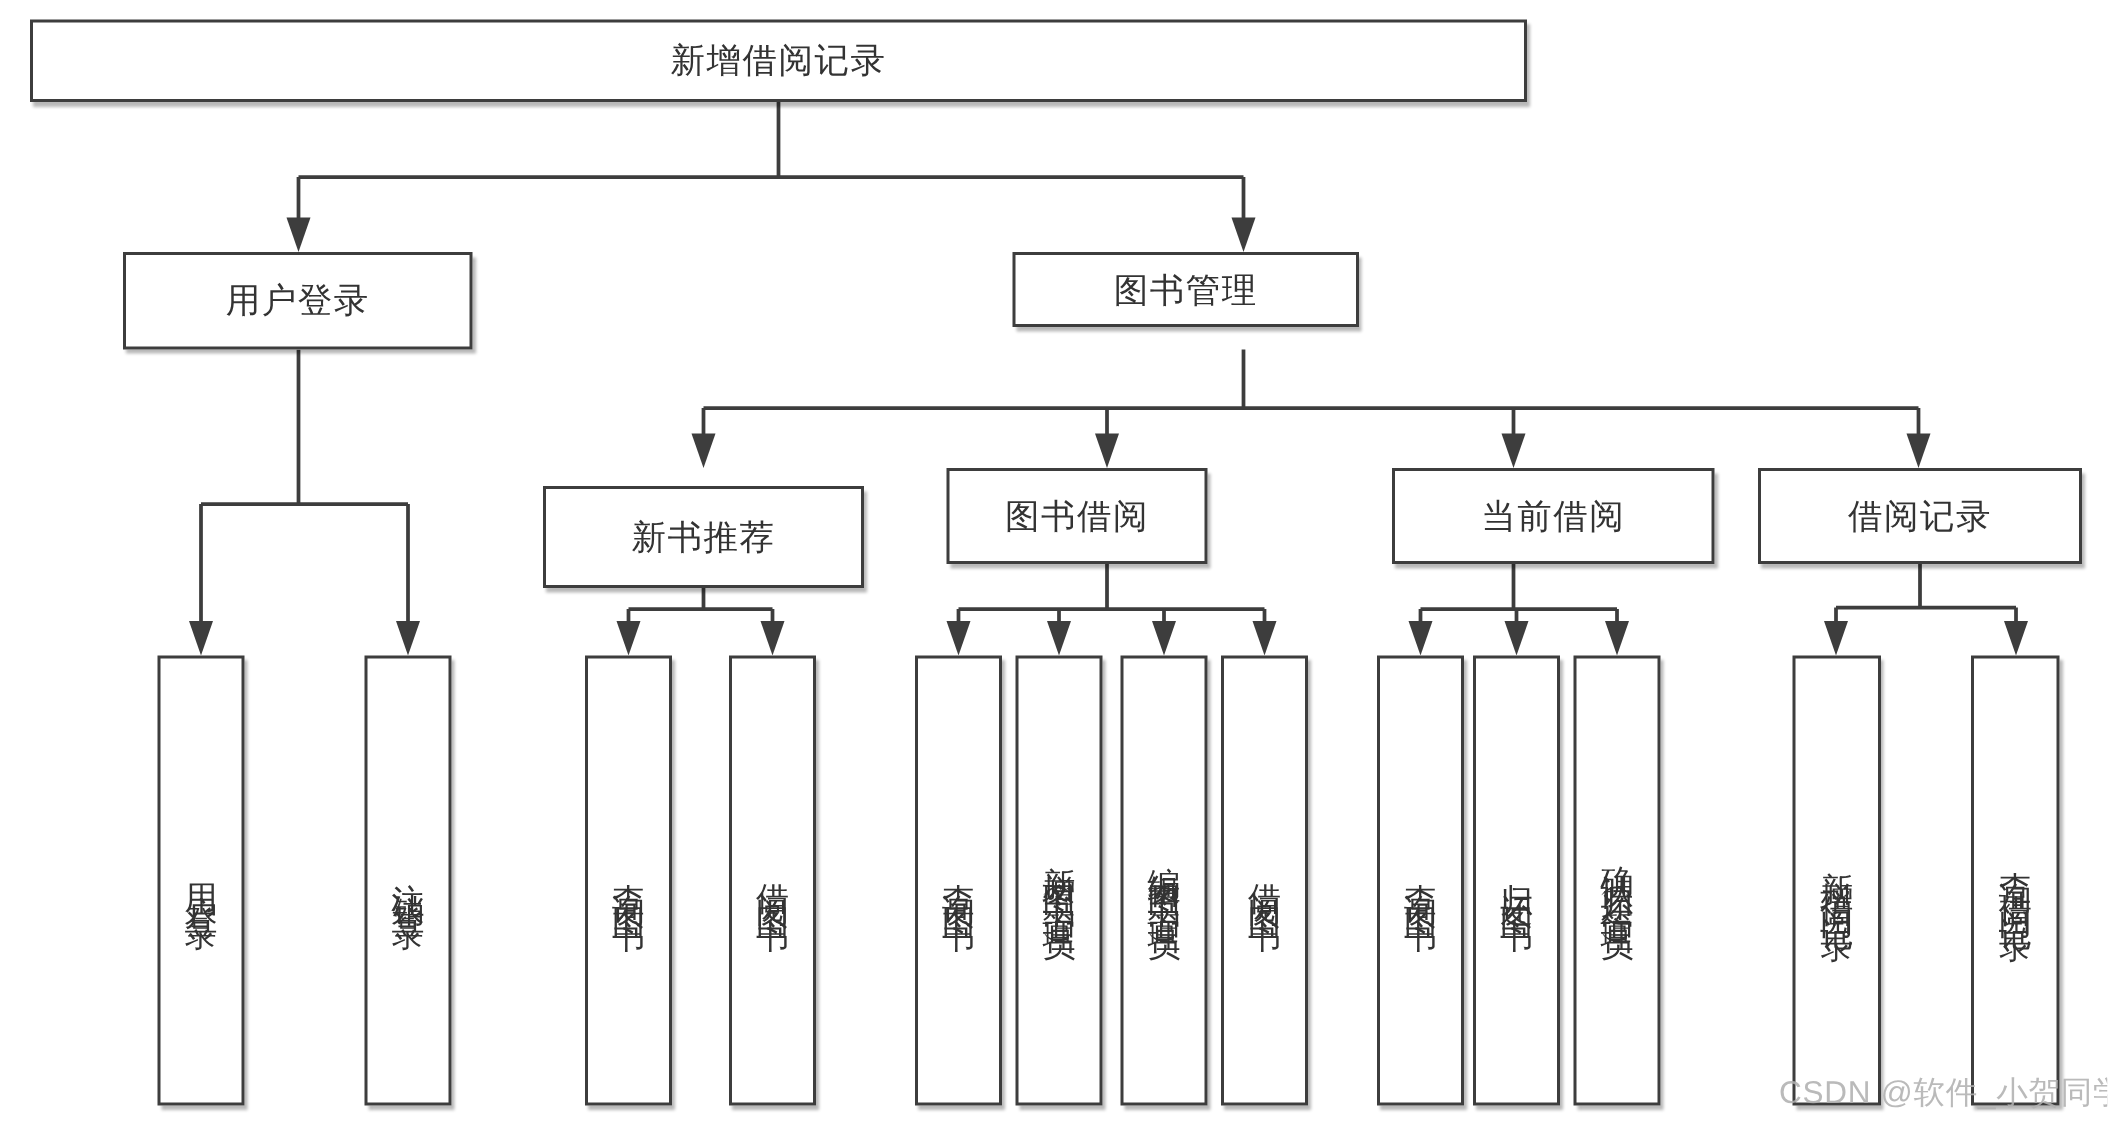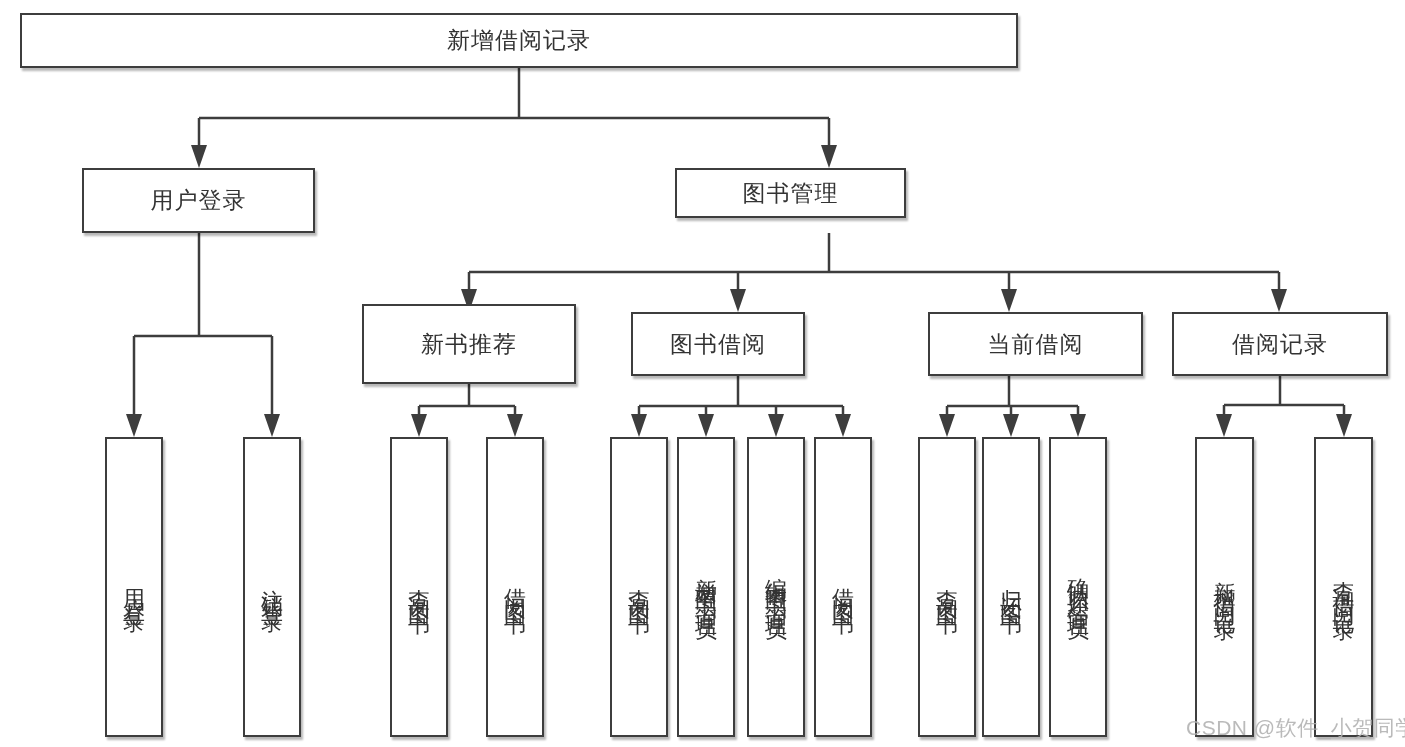--- a/index.html
+++ b/index.html
@@ -127,21 +127,21 @@
     <span class="label-h">新增借阅记录</span>
   </div>
 
   <div class="box" style="left:82px; top:168px; width:233px; height:65px;">
     <span class="label-h">用户登录</span>
   </div>
   <div class="box" style="left:675px; top:168px; width:231px; height:50px;">
     <span class="label-h">图书管理</span>
   </div>
 
-  <div class="box" style="left:362px; top:304px; width:214px; height:80px;">
+  <div class="box" style="left:362px; top:324px; width:214px; height:68px;">
     <span class="label-h">新书推荐</span>
   </div>
   <div class="box" style="left:631px; top:312px; width:174px; height:64px;">
     <span class="label-h">图书借阅</span>
   </div>
   <div class="box" style="left:902px; top:312px; width:215px; height:64px;margin-left:26px;">
     <span class="label-h">当前借阅</span>
   </div>
   <div class="box" style="left:1172px; top:312px; width:216px; height:64px;">
     <span class="label-h">借阅记录</span>

